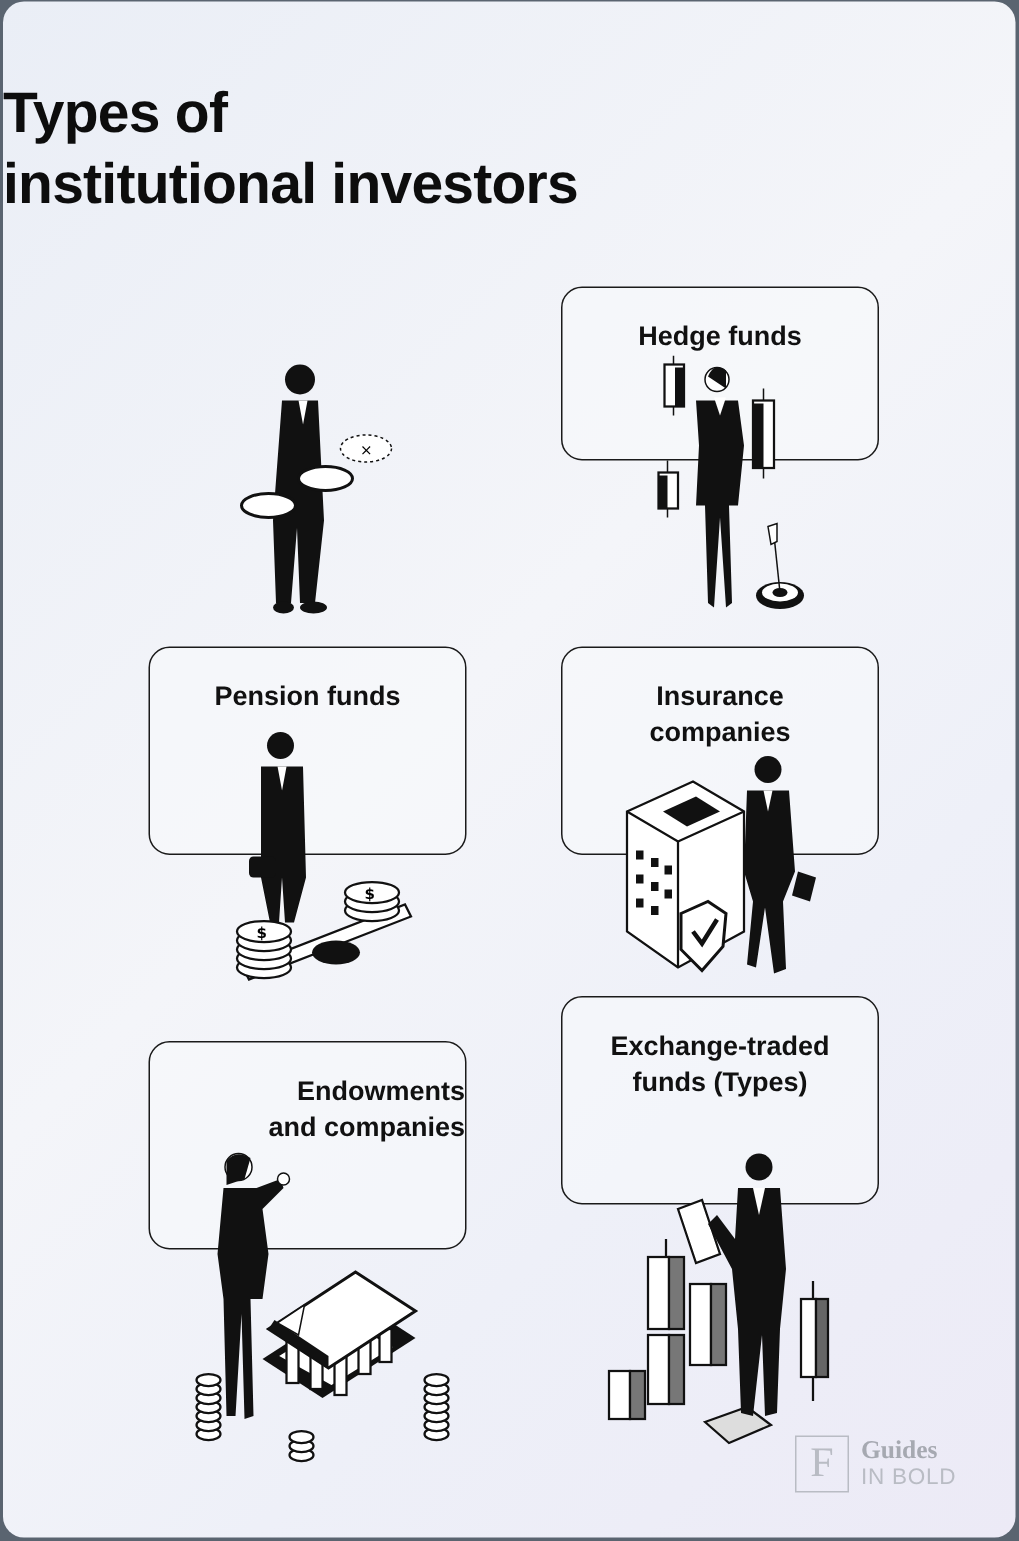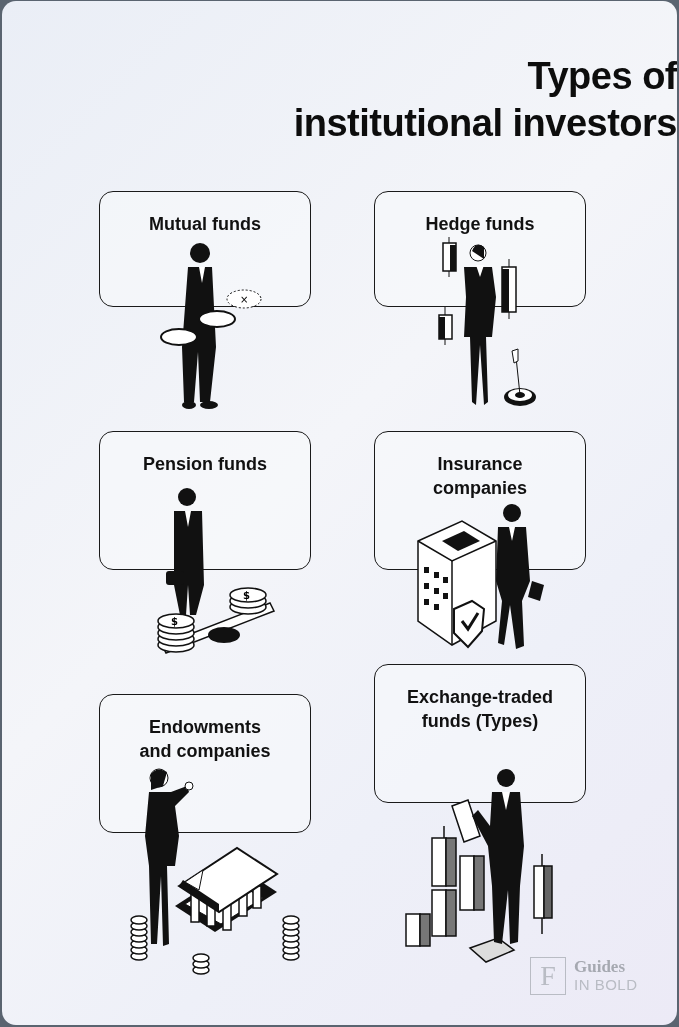--- a/index.html
+++ b/index.html
@@ -1,44 +1,39 @@
 <!DOCTYPE html>
 <html><head>
   <meta charset="utf-8">
   <style>
     html,body{margin:0;padding:0;background:#5a6470;}
     body{width:679px;height:1027px;position:relative;overflow:hidden;}
     .frame{position:absolute;left:2px;top:1px;width:675px;height:1024px;border-radius:14px;
       background:linear-gradient(135deg,#eaeef6 0%,#f4f5f9 45%,#eef0f8 70%,#eceaf6 100%);overflow:hidden;}
-    .title{position:absolute;left:0;top:52px;width:675px;text-align:right;
+    .title{position:absolute;left:0;top:52px;width:675px;text-align:left;
       font-family:"Liberation Sans",sans-serif;font-weight:bold;font-size:38px;line-height:47px;color:#0d0d0d;letter-spacing:-0.5px;}
     .card{position:absolute;width:212px;border:1.5px solid #1a1a1a;border-radius:14px;background:rgba(248,249,252,0.55);box-sizing:border-box;}
     .card-label{position:absolute;left:0;width:100%;text-align:center;font-family:"Liberation Sans",sans-serif;font-weight:bold;
       font-size:18px;line-height:24px;color:#111;}
     .illus{position:absolute;}
     .logo{position:absolute;left:528px;top:956px;display:flex;align-items:center;gap:8px;}
     .logo-box{width:34px;height:36px;border:1px solid #b9bcc4;position:relative;}
     .logo-F{position:absolute;left:0;top:0;width:100%;text-align:center;font-family:"Liberation Serif",serif;font-size:28px;line-height:36px;color:#b9bcc4;}
     .logo-text1{font-family:"Liberation Serif",serif;font-weight:bold;font-size:17px;color:#a6a9b1;line-height:18px;}
     .logo-text2{font-family:"Liberation Sans",sans-serif;font-size:15px;color:#b9bcc4;line-height:18px;letter-spacing:0.5px;}
   </style>
 </head>
 <body>
 
 <div class="frame">
   <div class="title">
     <div>Types of</div>
     <div>institutional investors</div>
   </div>
 
-  <div class="card" style="left:97px;top:190px;height:116px;">
-    <div class="card-label" style="top:20px;">
-      <div>Mutual funds</div>
-    </div>
-  </div>
   <svg class="illus" style="left:150px;top:236px;" width="120" height="175" viewBox="0 0 120 175">
     <ellipse cx="92" cy="62" rx="17" ry="9" fill="#fff" stroke="#111" stroke-dasharray="2 2"></ellipse>
     <text x="88" y="66" font-size="10" font-family="DejaVu Sans, sans-serif">×</text>
     <circle cx="48" cy="16" r="10" fill="#111"></circle>
     <path d="M36 30 L60 30 L64 110 L58 165 L48 165 L46 115 L42 165 L32 165 L30 110 Z" fill="#111"></path>
     <path d="M47 30 L50 46 L53 30 Z" fill="#fff"></path>
     <ellipse cx="65" cy="82" rx="18" ry="8" fill="#fff" stroke="#111" stroke-width="2"></ellipse>
     <ellipse cx="27" cy="100" rx="18" ry="8" fill="#fff" stroke="#111" stroke-width="2"></ellipse>
     <ellipse cx="57" cy="168" rx="9" ry="4" fill="#111"></ellipse>
     <ellipse cx="37" cy="168" rx="7" ry="4" fill="#111"></ellipse>
@@ -119,21 +114,21 @@
     </g>
     <path d="M42 108 L60 100 L72 108 L70 130 L56 146 L42 132 Z" fill="#fff" stroke="#111" stroke-width="2"></path>
     <path d="M50 120 L56 128 L66 112" fill="none" stroke="#111" stroke-width="3"></path>
     <circle cx="100" cy="12" r="9" fill="#111"></circle>
     <path d="M86 26 L114 26 L118 80 L110 100 L112 145 L104 148 L98 104 L92 144 L86 142 L90 100 L84 80 Z" fill="#111"></path>
     <path d="M97 26 L100 40 L103 26 Z" fill="#fff"></path>
     <path d="M120 80 L132 84 L128 100 L116 96 Z" fill="#111"></path>
   </svg>
 
   <div class="card" style="left:97px;top:693px;height:139px;">
-    <div class="card-label" style="top:20px;">
+    <div class="card-label" style="top:20px;text-align:right;">
       <div>Endowments</div>
       <div>and companies</div>
     </div>
   </div>
   <svg class="illus" style="left:125px;top:765px;" width="180" height="210" viewBox="0 0 180 210">
     <circle cx="32" cy="12" r="9" fill="#fff" stroke="#111"></circle>
     <path d="M24 8 Q30 0 40 6 L36 20 L24 24 Z" fill="#111"></path>
     <path d="M22 26 L44 26 L60 20 L62 26 L48 40 L52 70 L48 100 L40 100 L42 178 L36 180 L34 110 L30 178 L24 178 L22 100 L18 70 Z" fill="#111"></path>
     <circle cx="62" cy="20" r="4" fill="#fff" stroke="#111"></circle>
     <path d="M48 140 L110 100 L150 126 L88 166 Z" fill="#111"></path>

